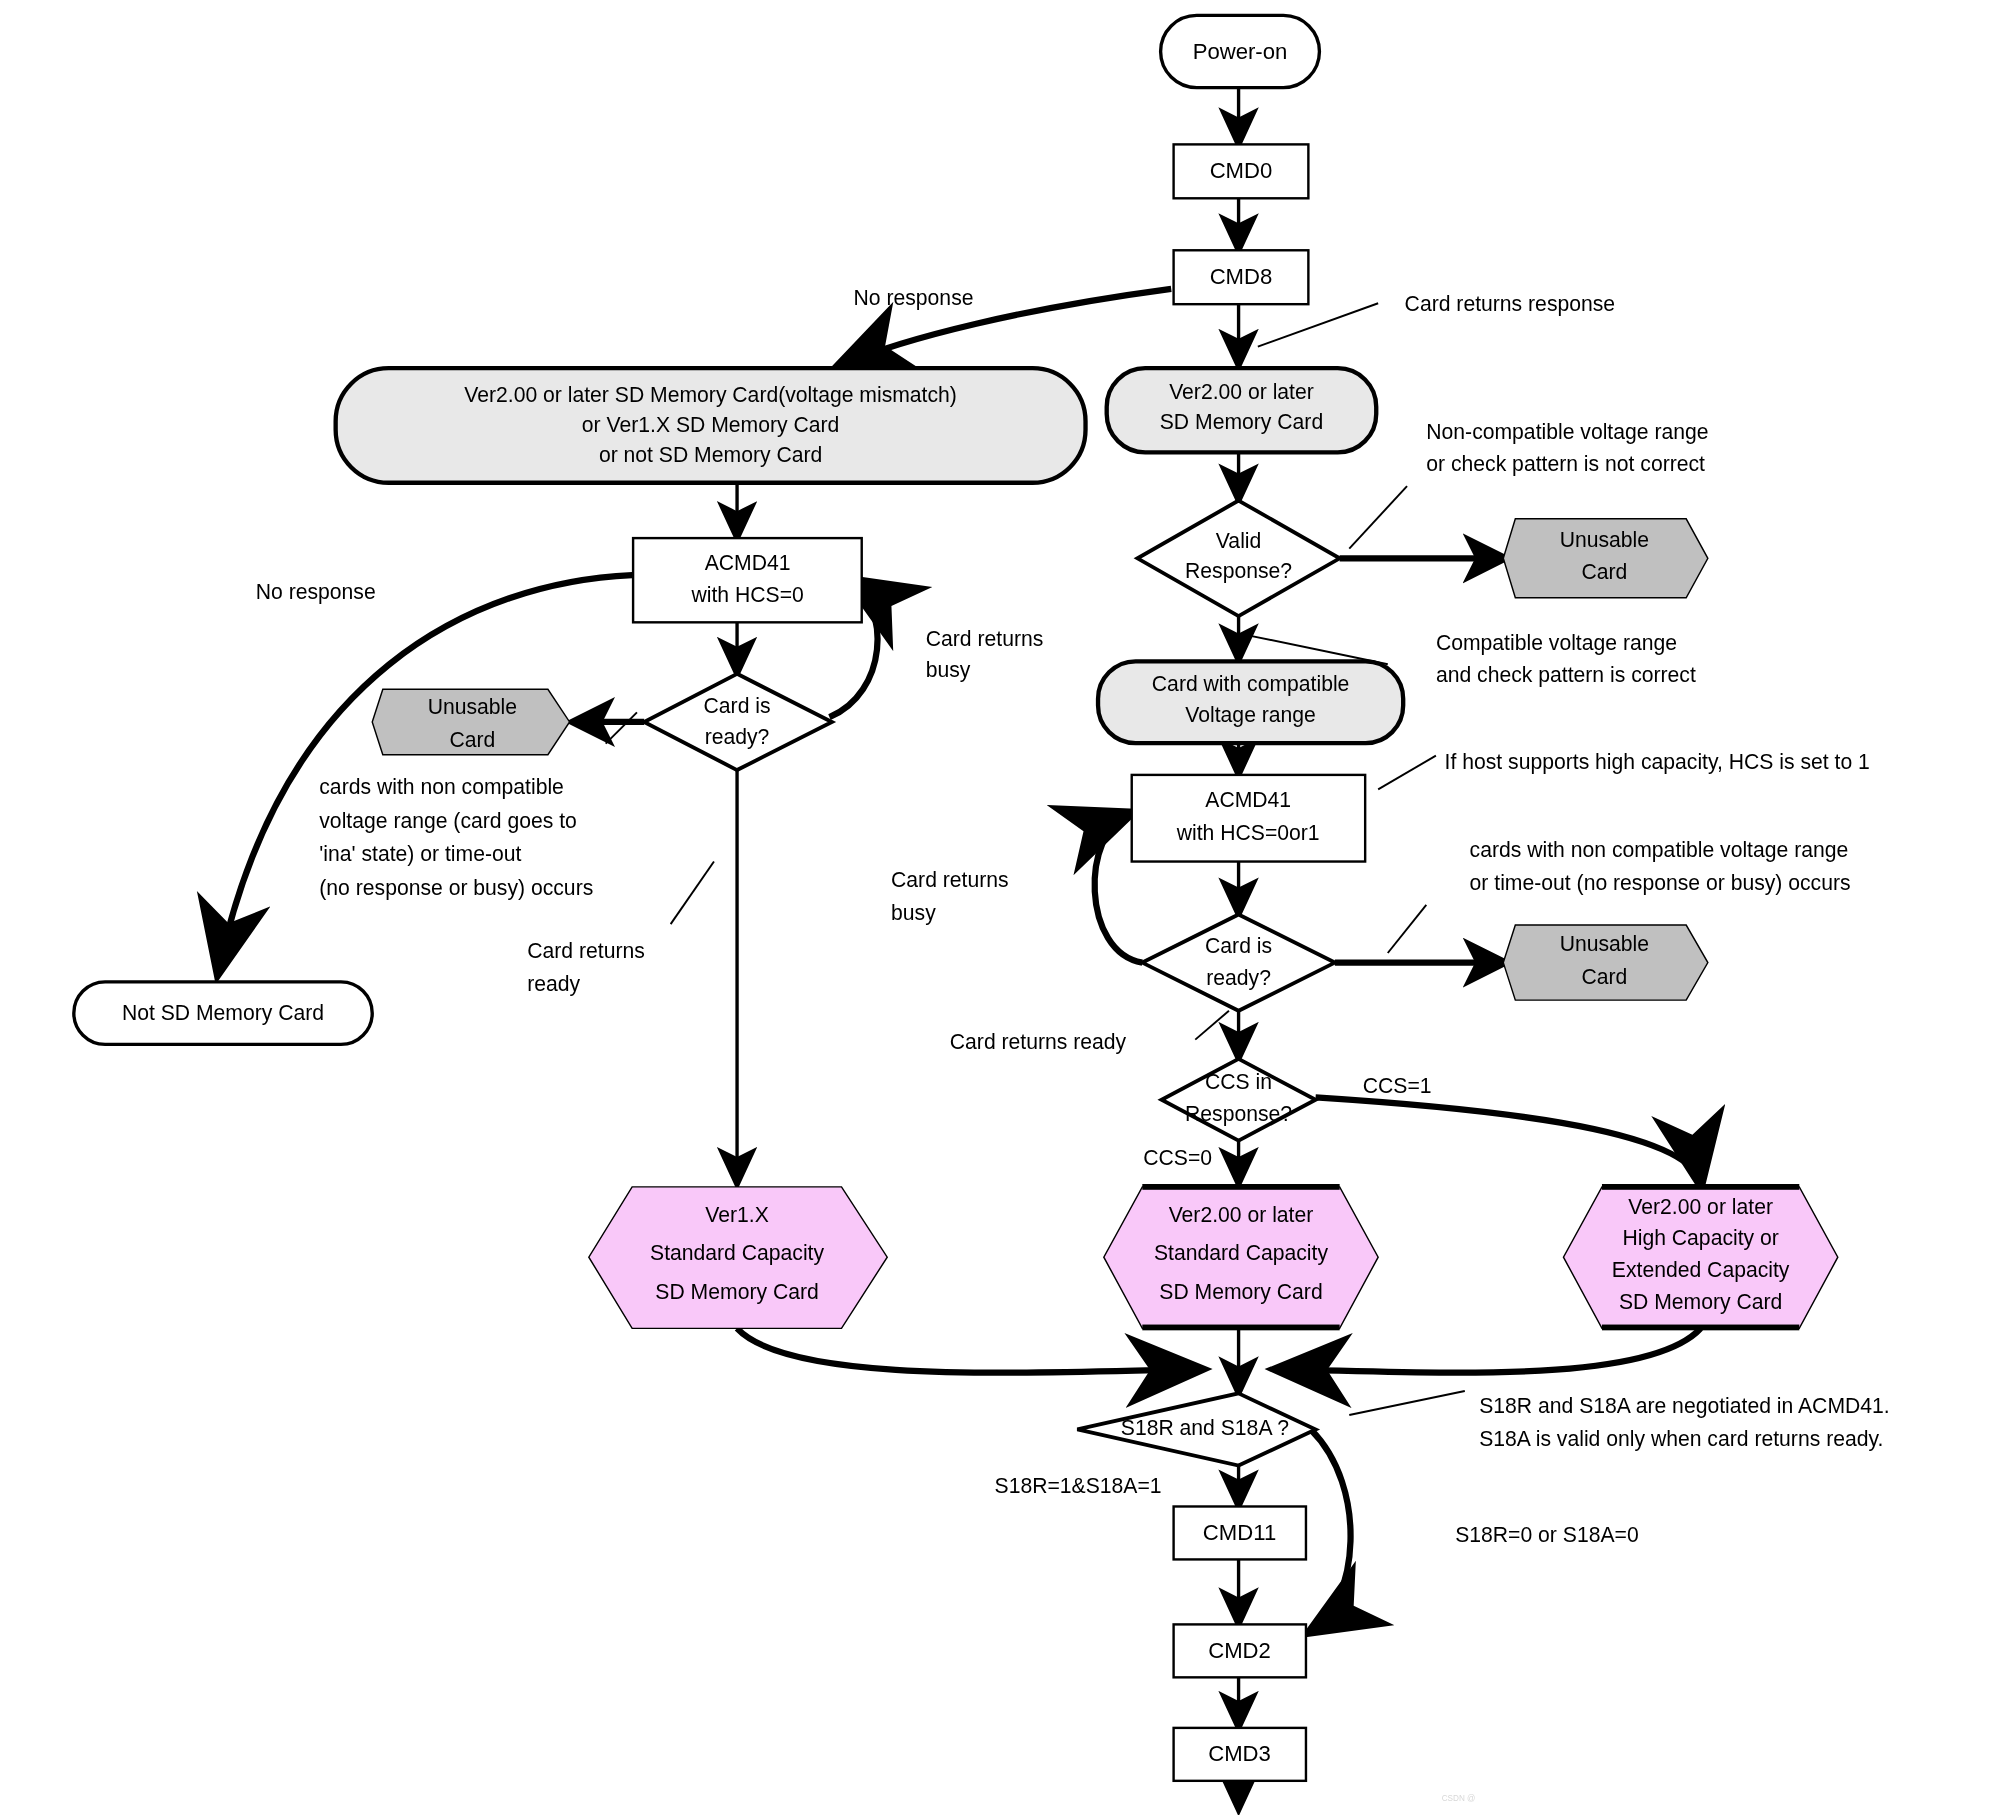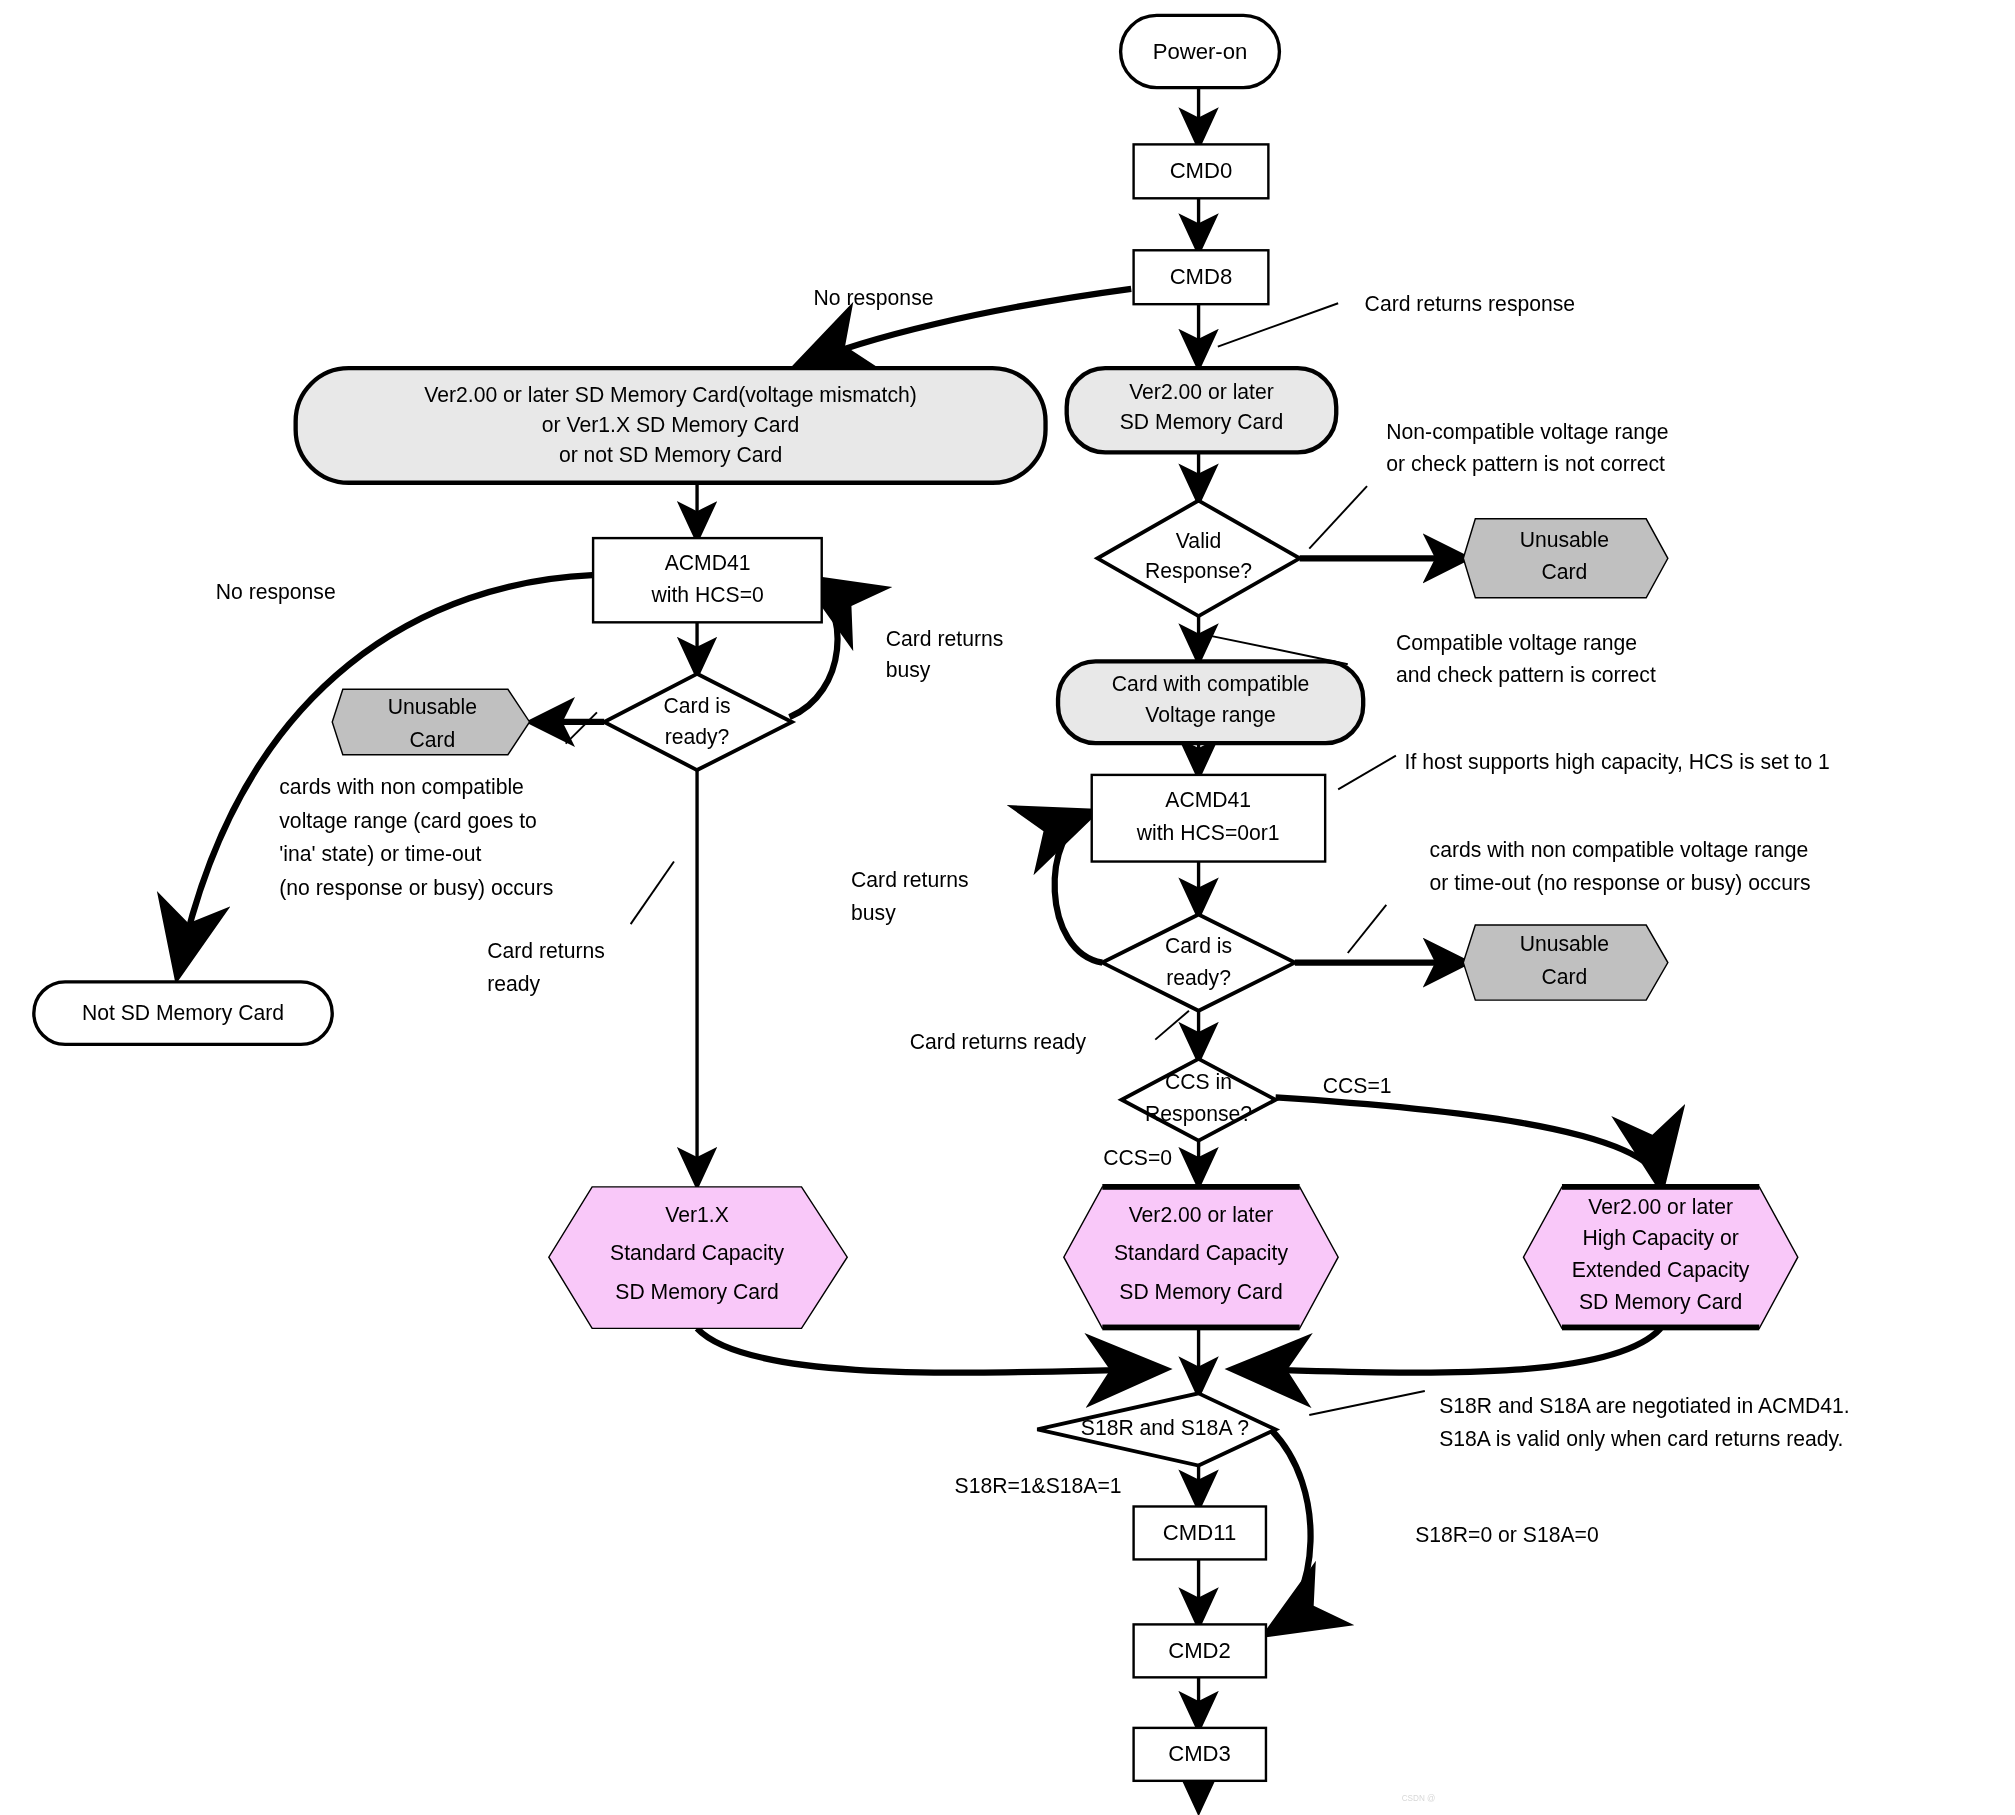--- a/index.html
+++ b/index.html
@@ -6,20 +6,21 @@
     margin: 0;
     padding: 0;
     background: #ffffff;
   }
   #root {
     position: relative;
     width: 1683px;
     height: 1815px;
     background: #ffffff;
     font-family: "Liberation Sans", sans-serif;
+    margin-left: 40px;
   }
   svg.flow {
     position: absolute;
     left: 0; top: 0;
     width: 2015px;
     height: 1815px;
   }
   
   .proc      { fill: #ffffff; stroke: #000000; stroke-width: 5; }
   .term      { fill: #ffffff; stroke: #000000; stroke-width: 7; }

